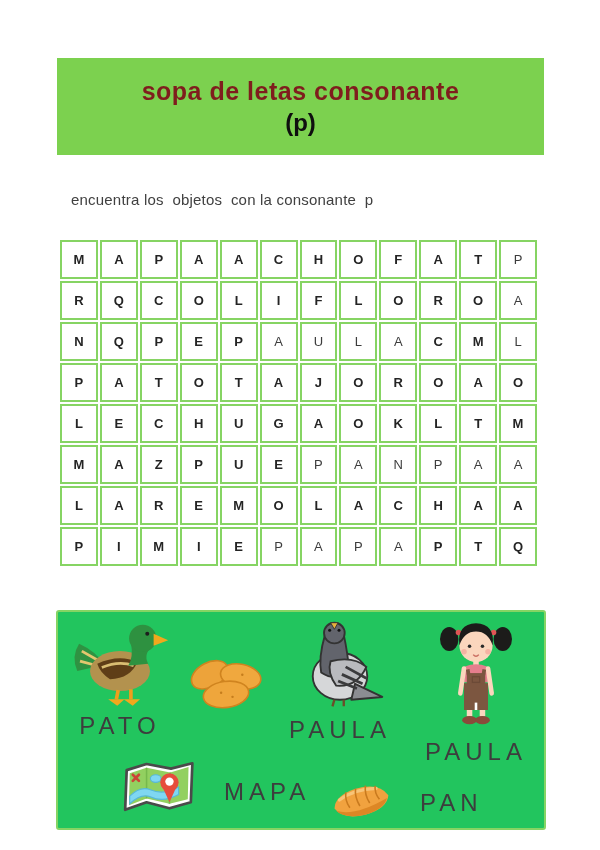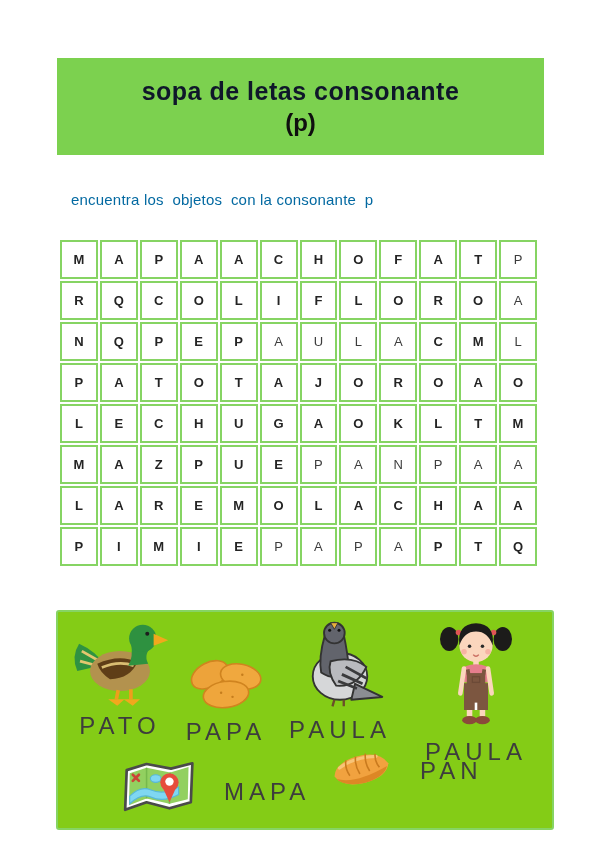--- a/index.html
+++ b/index.html
@@ -3,47 +3,47 @@
 <meta charset="utf-8">
 <style>
   html,body{margin:0;padding:0;}
   body{width:600px;height:850px;background:#fdfdfd;font-family:"Liberation Sans",sans-serif;}
   .page{position:relative;width:600px;height:850px;background:#ffffff;overflow:hidden;}
 
   
   .banner{position:absolute;left:57px;top:58px;width:487px;height:97px;
     background:var(--banner-green,#7cd14f);
     display:flex;flex-direction:column;align-items:center;justify-content:center;}
-  .banner .t1{font-size:25px;font-weight:700;color:#0f172a;letter-spacing:.5px;line-height:1.35;}
+  .banner .t1{font-size:25px;font-weight:700;color:#7f1d1d;letter-spacing:.5px;line-height:1.35;}
   .banner .t2{font-size:24px;font-weight:700;color:#0f0f0f;line-height:1.2;}
 
   
-  .instruction{position:absolute;left:71px;top:176px;font-size:15px;color:#0369a1;
+  .instruction{position:absolute;left:71px;top:176px;font-size:15px;color:#404040;
     white-space:pre;letter-spacing:.2px;}
 
   
   .grid{position:absolute;left:60px;top:240px;width:477px;height:326px;
     display:grid;grid-template-columns:repeat(12,1fr);grid-template-rows:repeat(8,1fr);gap:2px;}
   .cell{border:2px solid var(--grid-green,#86d463);background:#fff;
     display:flex;align-items:center;justify-content:center;
     font-size:13px;font-weight:700;color:#242424;}
   .cell.light{font-weight:400;color:#3c3c3c;}
 
   
   .word-bank{position:absolute;left:56px;top:610px;width:486px;height:216px;
-    border:2px solid var(--grid-green,#86d463);border-radius:3px;background:#84cc16;padding-left:8px;}
+    border:2px solid var(--grid-green,#86d463);border-radius:3px;background:#22c55e;}
   .wb-item{position:absolute;display:flex;flex-direction:column;align-items:center;}
   .wb-item.horizontal{flex-direction:row;align-items:center;gap:24px;}
   .wb-label{font-size:24px;font-weight:300;color:#3d3d3d;letter-spacing:5px;margin-top:4px;white-space:nowrap;}
   #item-pato{left:8px;top:4px;width:108px;}
   #item-papa{left:118px;top:40px;width:100px;}
   #item-paloma{left:224px;top:6px;width:116px;}
   #item-paula{left:368px;top:2px;width:100px;}
   #item-mapa{left:58px;top:146px;}
-  #item-pan{left:268px;top:132px;}
+  #item-pan{left:268px;top:164px;}
   svg{display:block;}
 </style>
 </head>
 <body>
 
 <div class="page">
 
   <header class="banner">
     <div class="t1">sopa de letas consonante</div>
     <div class="t2">(p)</div>
@@ -172,21 +172,20 @@
 
     <div class="wb-item" id="item-papa">
       <svg width="82" height="62" viewBox="0 0 100 76">
         <ellipse cx="30" cy="28" rx="24" ry="15" fill="#eda33a" stroke="#d0841f" stroke-width="2" transform="rotate(-28 30 28)"></ellipse>
         <ellipse cx="68" cy="30" rx="25" ry="15" fill="#f0a83e" stroke="#d0841f" stroke-width="2" transform="rotate(12 68 30)"></ellipse>
         <ellipse cx="50" cy="52" rx="28" ry="16" fill="#efa63c" stroke="#d0841f" stroke-width="2" transform="rotate(-8 50 52)"></ellipse>
         <circle cx="44" cy="50" r="1.5" fill="#c57d1d"></circle>
           <circle cx="58" cy="55" r="1.5" fill="#c57d1d"></circle>
           <circle cx="70" cy="28" r="1.5" fill="#c57d1d"></circle>
       </svg>
-      <span class="wb-label">PAPA</span>
     </div>
 
     <div class="wb-item" id="item-paloma">
       <svg width="96" height="94" viewBox="0 0 100 100">
         <ellipse cx="50" cy="62" rx="29" ry="25" fill="#d6d7d9" stroke="#333" stroke-width="2"></ellipse>
         <polygon points="66,70 95,84 62,87" fill="#8b8d92" stroke="#333" stroke-width="2" stroke-linejoin="round"></polygon>
         <path d="M34,18 Q27,42 30,58 Q45,68 60,58 Q58,36 54,18 Z" fill="#62646c" stroke="#333" stroke-width="2"></path>
         <circle cx="44" cy="16" r="11" fill="#62646c" stroke="#333" stroke-width="2"></circle>
         <polygon points="40,5 48,5 44,12" fill="#e8b13c" stroke="#333" stroke-width="1"></polygon>
         <circle cx="39" cy="13" r="1.6" fill="#111"></circle>

